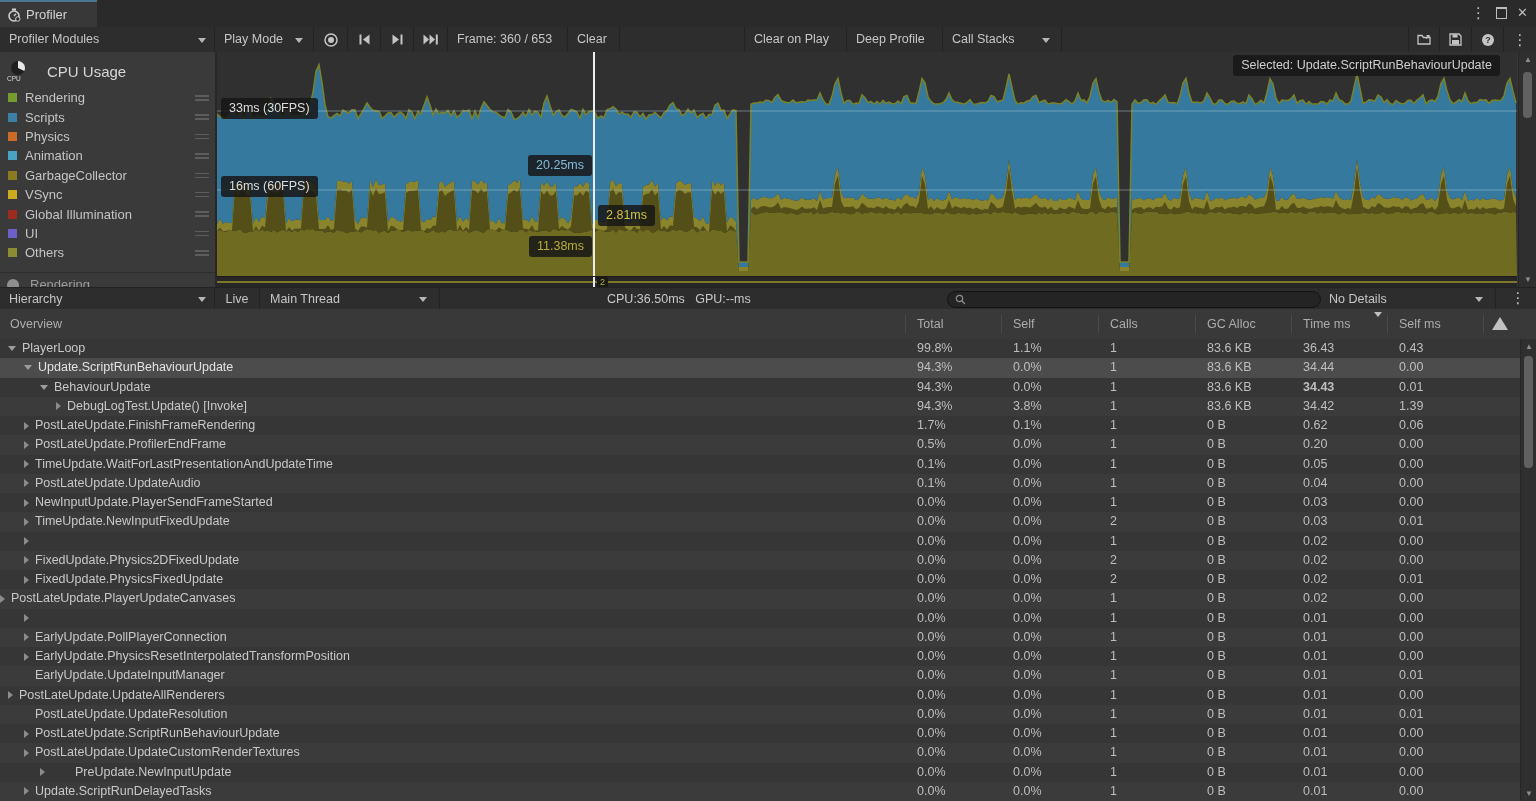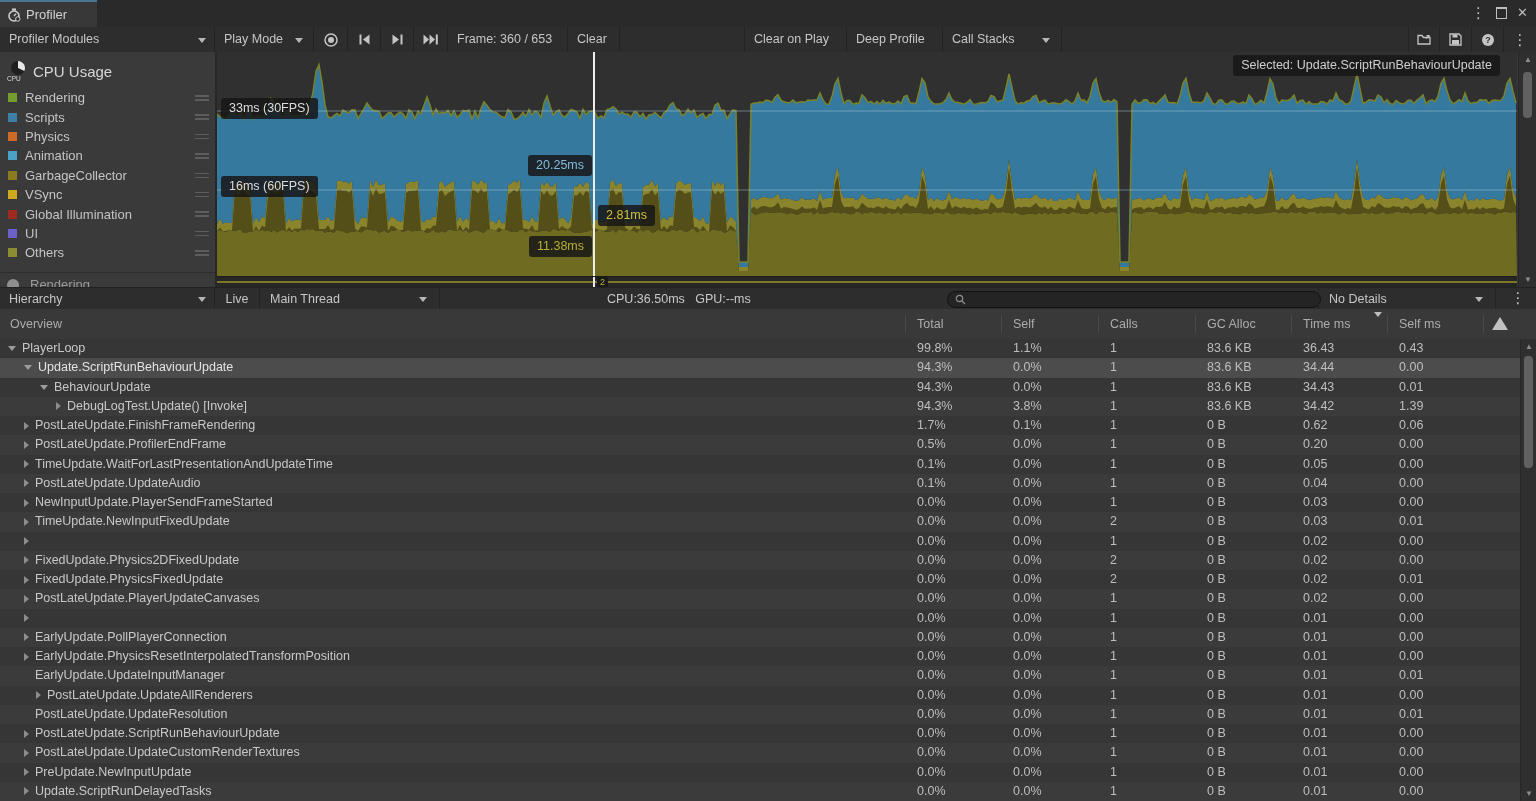--- a/index.html
+++ b/index.html
@@ -21,21 +21,21 @@
   #toolbar{top:27px;height:25px;border-bottom:1px solid #1F1F1F;}
   .tseg{position:absolute;top:0;height:25px;line-height:25px;border-right:1px solid #232323;
         color:#C6C6C6;box-sizing:border-box;white-space:nowrap;}
   .tseg .lbl{padding-left:9px;}
   .dd-arrow{position:absolute;right:8px;top:50%;margin-top:-2px;width:0;height:0;
             border-left:4px solid transparent;border-right:4px solid transparent;border-top:5px solid #B6B6B6;}
   .cicon{display:flex;align-items:center;justify-content:center;height:25px;}
   
   #moduleRow{left:0;top:52px;width:1536px;height:235px;background:#383838;}
   #sidebar{left:0;top:0;width:215px;height:235px;background:#3A3A3A;border-right:2px solid #272727;overflow:hidden;}
-  #cpuHead{display:flex;align-items:center;gap:5px;padding:8px 0 6px 6px;}
+  #cpuHead{display:flex;align-items:center;gap:19px;padding:8px 0 6px 6px;}
   #cpuHead .t{font-size:15px;color:#D6D6D6;}
   .legitem{display:flex;align-items:center;height:19.4px;padding-left:8px;position:relative;}
   .chip{width:9px;height:9px;margin-right:8px;flex:none;}
   .legitem .lt{font-size:13px;color:#C4C4C4;}
   .handle{position:absolute;right:6px;top:7px;width:14px;}
   .handle i{display:block;height:1.5px;background:#5D5D5D;margin-bottom:2.5px;}
   #sideDivider{left:0;top:220px;width:215px;height:1px;background:#2D2D2D;}
   #nextModule{left:0;top:224px;width:215px;height:11px;overflow:hidden;color:#9A9A9A;}
   #nextModule .circ{position:absolute;left:7px;top:3px;width:12px;height:12px;border-radius:50%;background:#8F8F8F;}
   #nextModule .nt{position:absolute;left:30px;top:1px;font-size:13px;color:#9B9B9B;}
@@ -385,21 +385,21 @@
       </div>
       <div class="row">
         <div class="rname" style="padding-left: 40px;">
           <span class="tri-exp"></span>
           <span>BehaviourUpdate</span>
         </div>
         <span class="rval" style="left: 917px;">94.3%</span>
         <span class="rval" style="left: 1013px;">0.0%</span>
         <span class="rval" style="left: 1110px;">1</span>
         <span class="rval" style="left: 1207px;">83.6 KB</span>
-        <span class="rval" style="left: 1303px;">34.43</span>
+        <span class="rval" style="left: 1303px; font-weight: bold;">34.43</span>
         <span class="rval" style="left: 1399px;">0.01</span>
       </div>
       <div class="row alt">
         <div class="rname" style="padding-left: 56px;">
           <span class="tri-col"></span>
           <span>DebugLogTest.Update() [Invoke]</span>
         </div>
         <span class="rval" style="left: 917px;">94.3%</span>
         <span class="rval" style="left: 1013px;">3.8%</span>
         <span class="rval" style="left: 1110px;">1</span>
@@ -508,21 +508,21 @@
           <span>FixedUpdate.PhysicsFixedUpdate</span>
         </div>
         <span class="rval" style="left: 917px;">0.0%</span>
         <span class="rval" style="left: 1013px;">0.0%</span>
         <span class="rval" style="left: 1110px;">2</span>
         <span class="rval" style="left: 1207px;">0 B</span>
         <span class="rval" style="left: 1303px;">0.02</span>
         <span class="rval" style="left: 1399px;">0.01</span>
       </div>
       <div class="row alt">
-        <div class="rname" style="padding-left: 24px;">
+        <div class="rname" style="">
           <span class="tri-col"></span>
           <span>PostLateUpdate.PlayerUpdateCanvases</span>
         </div>
         <span class="rval" style="left: 917px;">0.0%</span>
         <span class="rval" style="left: 1013px;">0.0%</span>
         <span class="rval" style="left: 1110px;">1</span>
         <span class="rval" style="left: 1207px;">0 B</span>
         <span class="rval" style="left: 1303px;">0.02</span>
         <span class="rval" style="left: 1399px;">0.00</span>
       </div>
@@ -567,21 +567,21 @@
           <span>EarlyUpdate.UpdateInputManager</span>
         </div>
         <span class="rval" style="left: 917px;">0.0%</span>
         <span class="rval" style="left: 1013px;">0.0%</span>
         <span class="rval" style="left: 1110px;">1</span>
         <span class="rval" style="left: 1207px;">0 B</span>
         <span class="rval" style="left: 1303px;">0.01</span>
         <span class="rval" style="left: 1399px;">0.01</span>
       </div>
       <div class="row">
-        <div class="rname" style="padding-left: 36px; align-items: center;">
+        <div class="rname" style="padding-left: 8px; align-items: center;">
           <span class="tri-col"></span>
           <span>PostLateUpdate.UpdateAllRenderers</span>
         </div>
         <span class="rval" style="left: 917px;">0.0%</span>
         <span class="rval" style="left: 1013px;">0.0%</span>
         <span class="rval" style="left: 1110px;">1</span>
         <span class="rval" style="left: 1207px;">0 B</span>
         <span class="rval" style="left: 1303px;">0.01</span>
         <span class="rval" style="left: 1399px;">0.00</span>
       </div>
@@ -615,21 +615,21 @@
           <span>PostLateUpdate.UpdateCustomRenderTextures</span>
         </div>
         <span class="rval" style="left: 917px;">0.0%</span>
         <span class="rval" style="left: 1013px;">0.0%</span>
         <span class="rval" style="left: 1110px;">1</span>
         <span class="rval" style="left: 1207px;">0 B</span>
         <span class="rval" style="left: 1303px;">0.01</span>
         <span class="rval" style="left: 1399px;">0.00</span>
       </div>
       <div class="row">
-        <div class="rname" style="padding-left: 24px;">
+        <div class="rname" style="padding-left: 40px; gap: 24px;">
           <span class="tri-col"></span>
           <span>PreUpdate.NewInputUpdate</span>
         </div>
         <span class="rval" style="left: 917px;">0.0%</span>
         <span class="rval" style="left: 1013px;">0.0%</span>
         <span class="rval" style="left: 1110px;">1</span>
         <span class="rval" style="left: 1207px;">0 B</span>
         <span class="rval" style="left: 1303px;">0.01</span>
         <span class="rval" style="left: 1399px;">0.00</span>
       </div>

